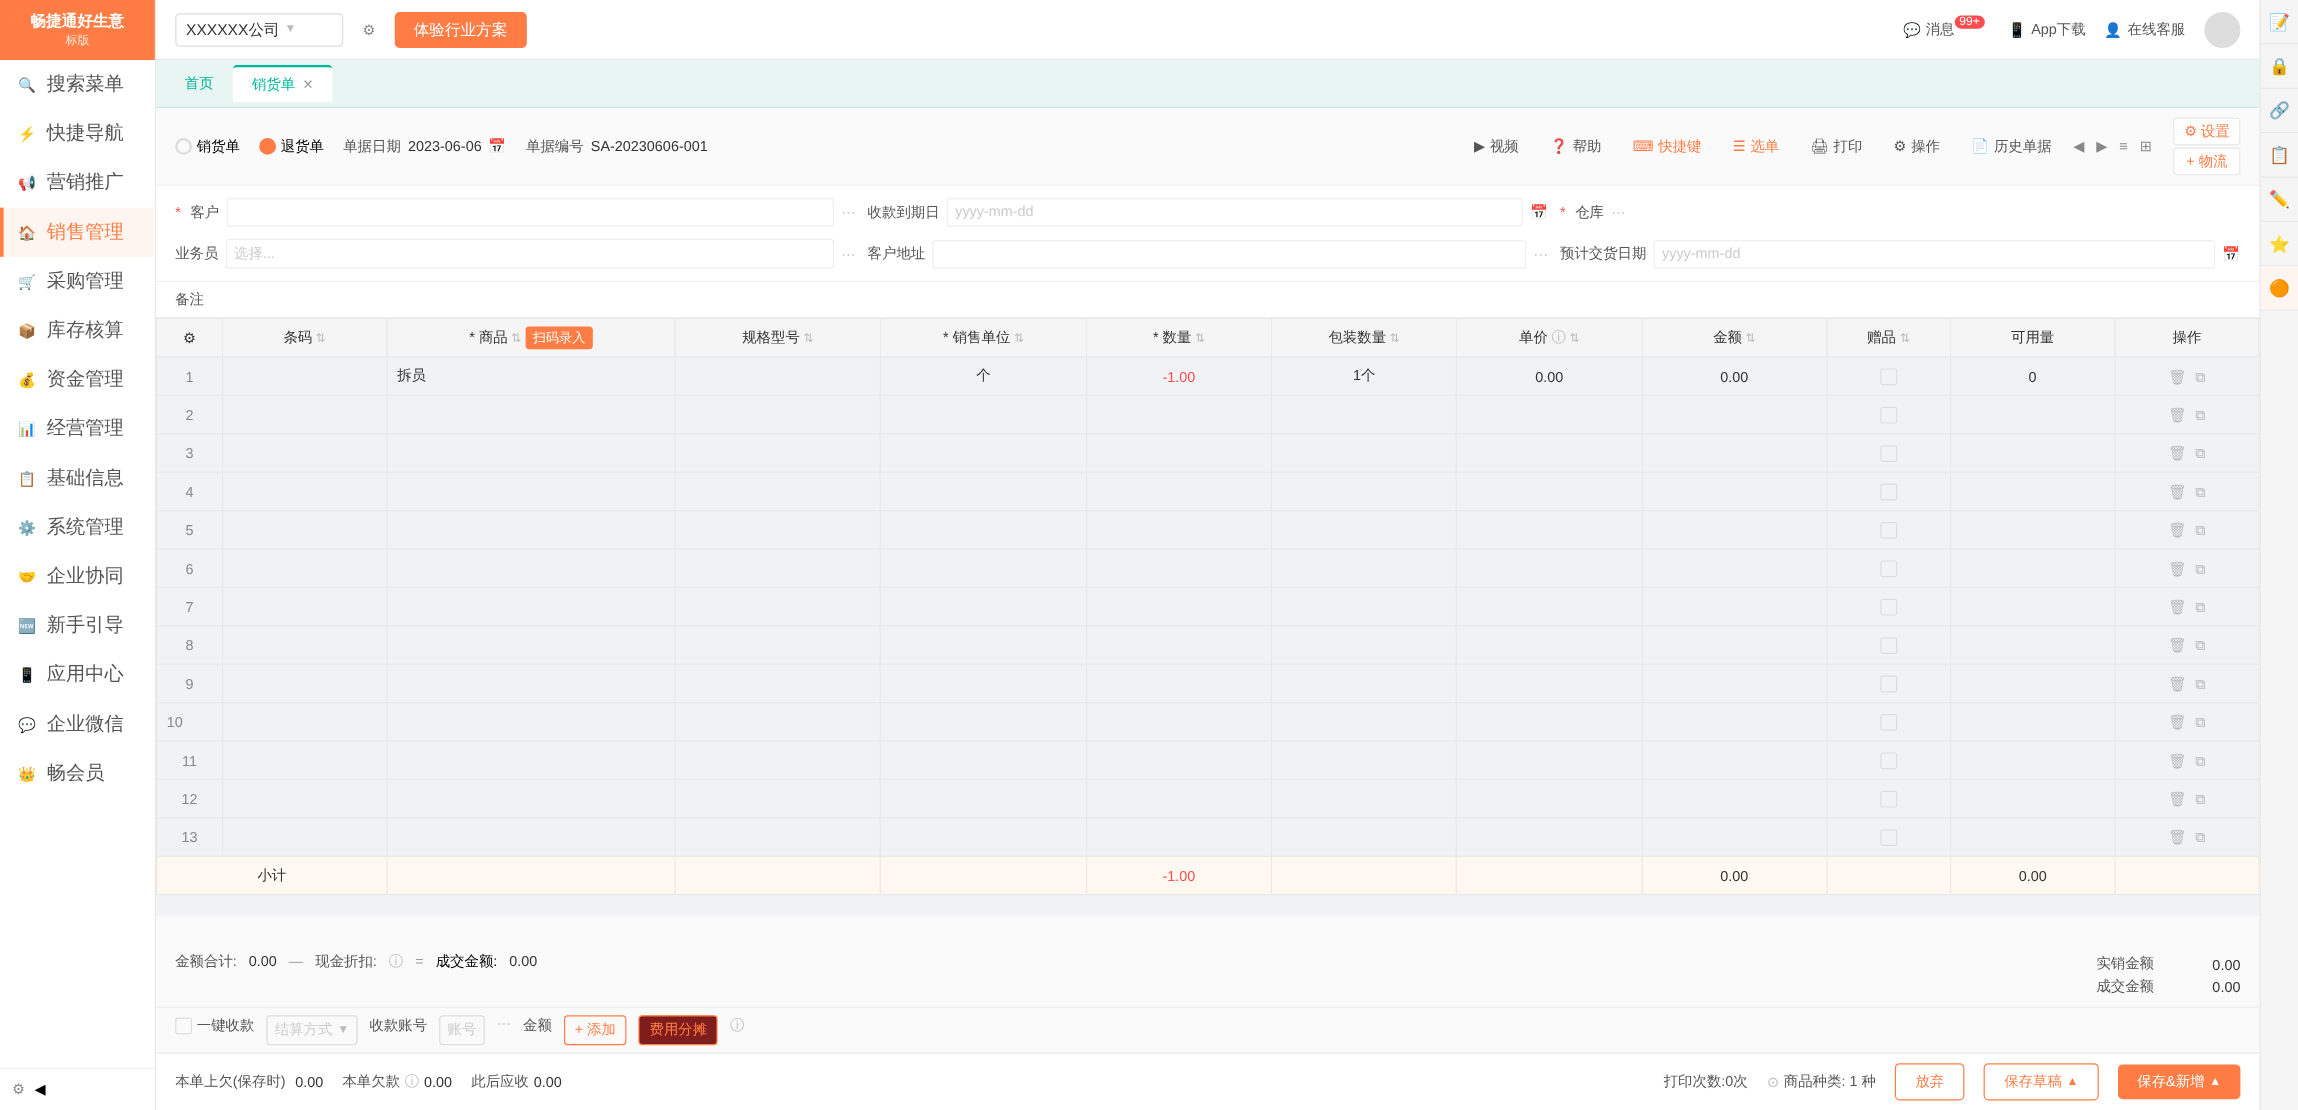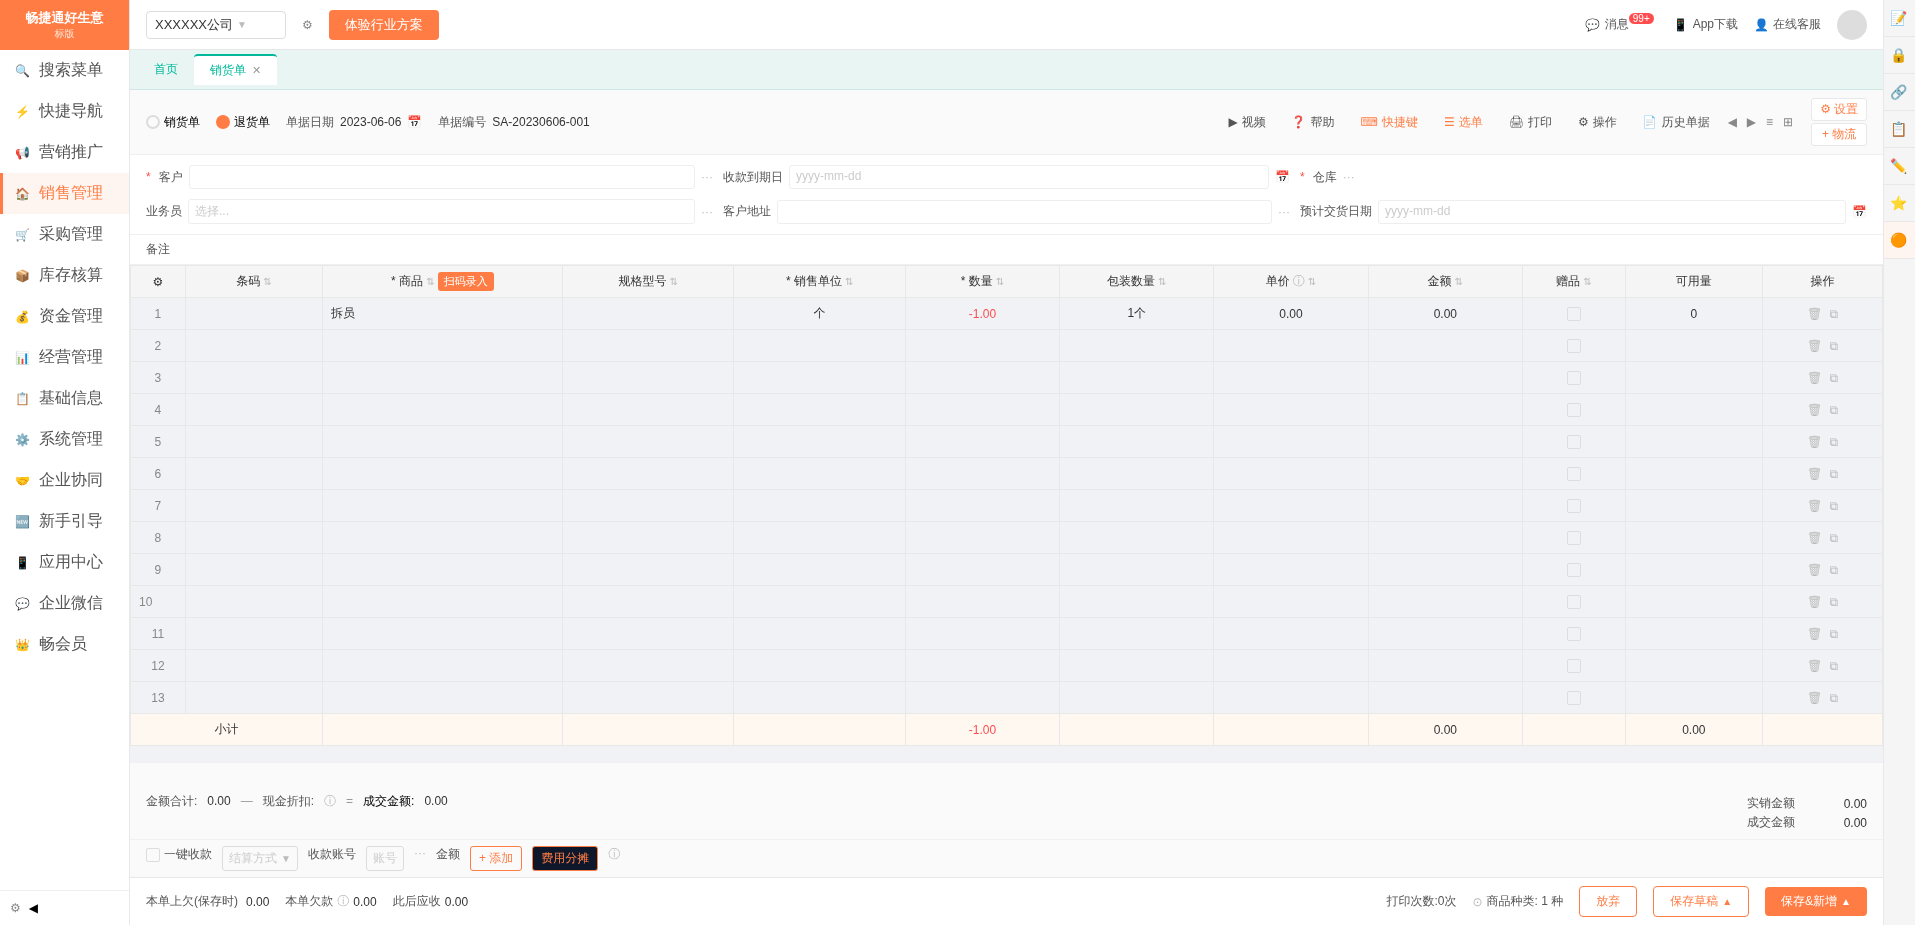--- a/index.html
+++ b/index.html
@@ -51,21 +51,21 @@
     .table-container { flex: 1; overflow: auto; position: relative; }
     .data-table { width: 100%; border-collapse: collapse; }
     .data-table th { background: #f5f5f5; border: 1px solid #e8e8e8; padding: 6px 8px; text-align: center; font-weight: normal; color: #333; white-space: nowrap; position: sticky; top: 0; z-index: 1; }
     .data-table td { border: 1px solid #e8e8e8; padding: 4px 8px; text-align: center; color: #333; height: 32px; }
     .scan-btn { background: #ff7d45; color: #fff; border: none; border-radius: 3px; padding: 2px 6px; cursor: pointer; font-size: 11px; }
     .th-sort { display: inline-flex; align-items: center; gap: 3px; }
     .sort-icon { color: #bbb; font-size: 10px; }
     .subtotal-row td { background: #fff8f0; font-weight: 500; }
     .checkbox-cell { display: flex; justify-content: center; align-items: center; }
     .add-btn { background: transparent; border: 1px solid #ff7d45; color: #ff7d45; border-radius: 3px; padding: 3px 8px; cursor: pointer; }
-    .expense-btn { border: 1px solid #ff7d45; color: #ff7d45; background: #0f172a; border-radius: 3px; padding: 3px 8px; cursor: pointer; }
+    .expense-btn { border: 1px solid #ff7d45; color: #ff7d45; background: #7f1d1d; border-radius: 3px; padding: 3px 8px; cursor: pointer; }
     .abandon-btn { border: 1px solid #ff7d45; color: #ff7d45; background: #fff; border-radius: 4px; padding: 6px 16px; cursor: pointer; }
     .save-draft-btn { border: 1px solid #ff7d45; color: #ff7d45; background: #fff; border-radius: 4px; padding: 6px 16px; cursor: pointer; display: flex; align-items: center; gap: 4px; }
     .save-new-btn { background: #ff7d45; color: #fff; border: none; border-radius: 4px; padding: 6px 16px; cursor: pointer; display: flex; align-items: center; gap: 4px; }
 
     .content-wrapper { flex: 1; display: flex; flex-direction: column; position: relative; overflow: hidden; }
   </style>
 </head>
 <body>
 
 <div class="sidebar">

